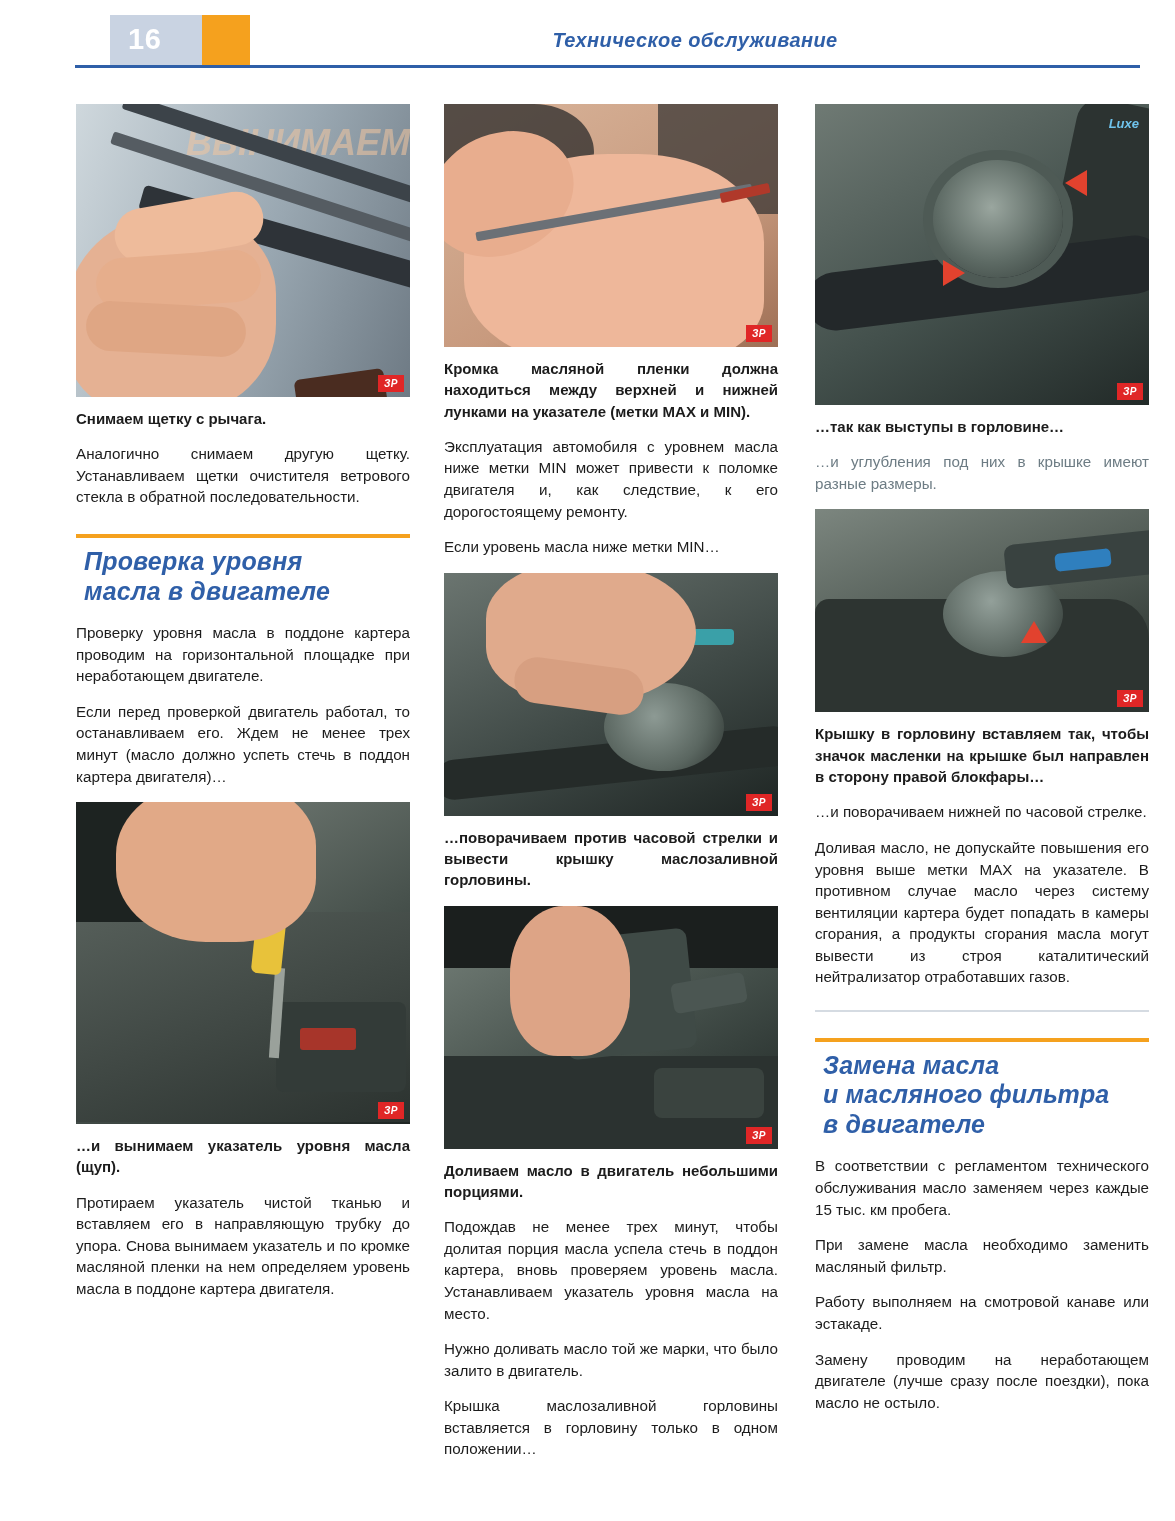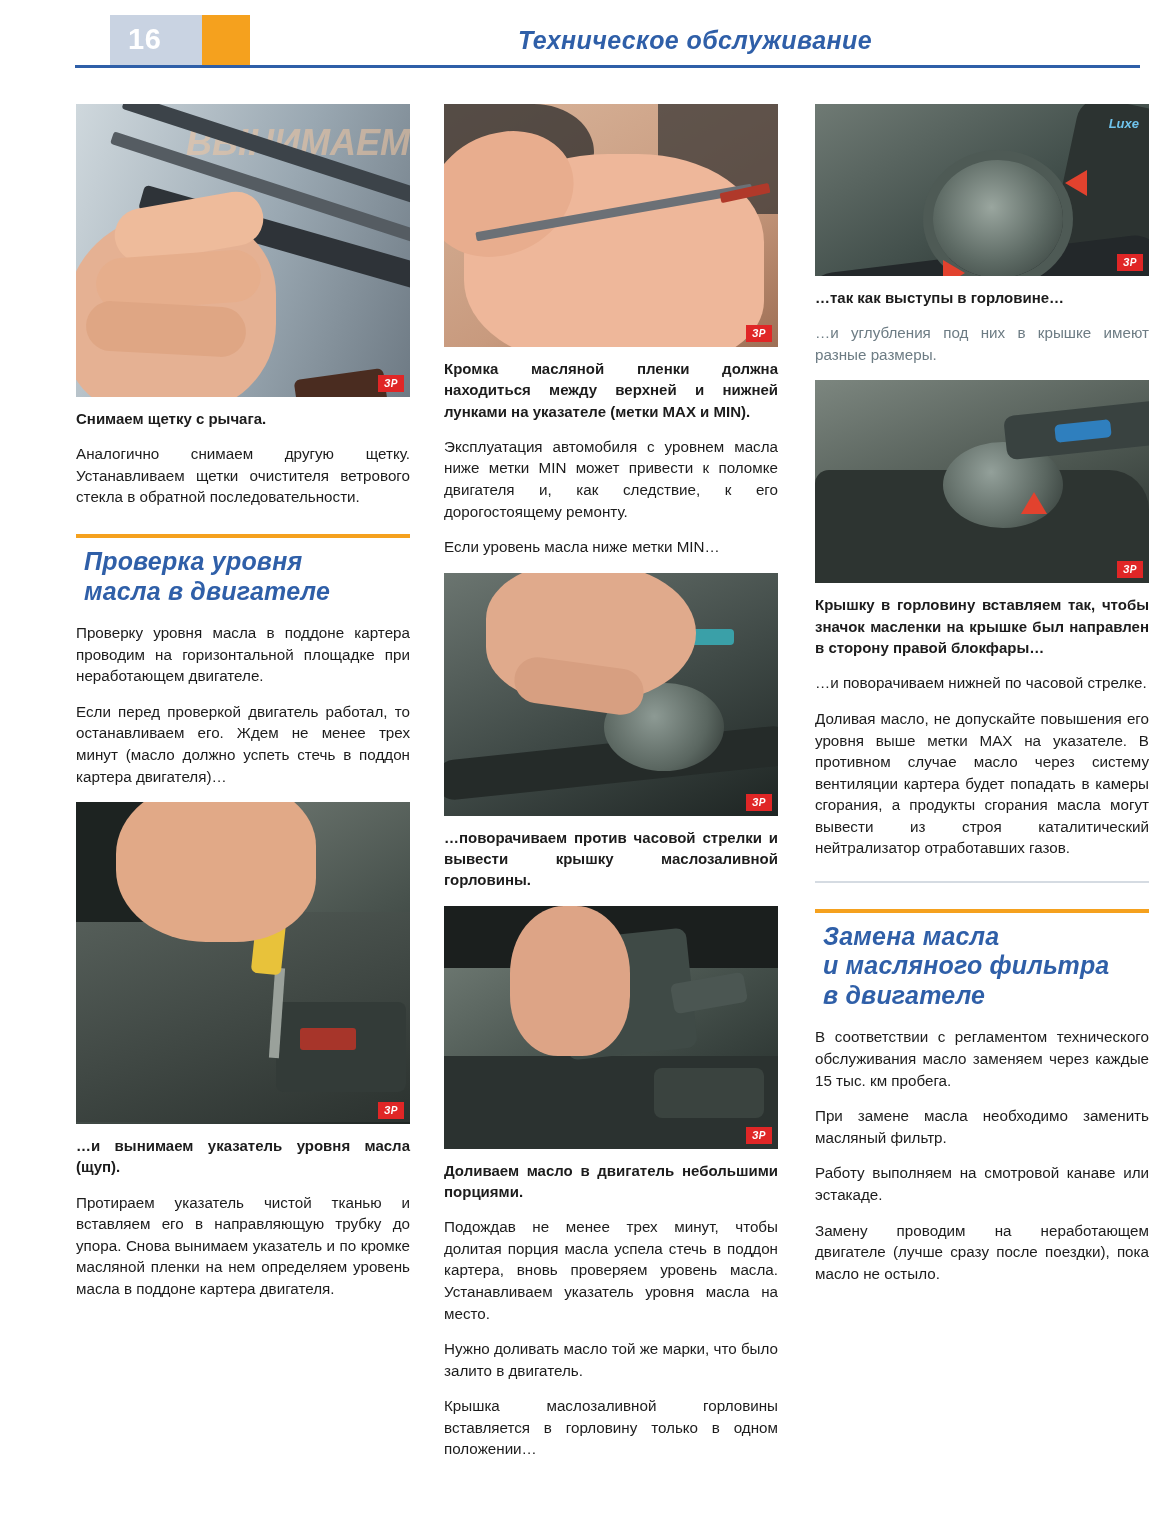--- a/index.html
+++ b/index.html
@@ -67,21 +67,21 @@
     background: #f5a11e;
   }
   .header-title {
     position: absolute;
     left: 250px;
     top: 8px;
     width: 890px;
     height: 50px;
     background: #ffffff;
     color: #2f5fa8;
-    font-size: 25px;
+    font-size: 20px;
     font-weight: bold;
     font-style: italic;
     display: flex;
     align-items: center;
     justify-content: center;
     letter-spacing: 0.4px;
   }
 
   
   .col {
@@ -172,21 +172,21 @@
   
   .p2 { height: 243px; background: linear-gradient(150deg,#d8b49a 0%,#c89a7e 60%,#9e6f55 100%); }
   .p2 .palm { position:absolute; left:20px; top:50px; width:300px; height:210px; background:#eeb79a; border-radius:48% 42% 30% 40%;}
   .p2 .thumb { position:absolute; left:-18px; top:30px; width:150px; height:120px; background:#e8ad8e; border-radius:50%; transform:rotate(-25deg);}
   .p2 .stick { position:absolute; left:30px; top:104px; width:280px; height:9px; background:#6b7076; transform:rotate(-10deg); border-radius:2px;}
   .p2 .stickTip { position:absolute; left:276px; top:84px; width:50px; height:10px; background:#b0392a; transform:rotate(-12deg); border-radius:2px;}
   .p2 .dark { position:absolute; left:0; top:0; width:150px; height:120px; background:#2a2a2a; opacity:.75; border-radius:0 40% 60% 0;}
   .p2 .dark2 { position:absolute; right:0; top:0; width:120px; height:110px; background:#303030; opacity:.7;}
 
   
-  .p3 { height: 172px; background: linear-gradient(150deg,#6f7a74 0%,#43504c 55%,#222a28 100%); }
+  .p3 { height: 301px; background: linear-gradient(150deg,#6f7a74 0%,#43504c 55%,#222a28 100%); }
   .p3 .ring { position:absolute; left:118px; top:56px; width:130px; height:118px; border-radius:50%; background: radial-gradient(circle at 45% 40%, #9aa69f 0%, #5d6a64 55%, #323b38 100%); box-shadow: 0 0 0 10px #4e5a55;}
   .p3 .hose { position:absolute; left:-10px; top:150px; width:360px; height:58px; background:#23282a; border-radius:30px; transform:rotate(-7deg);}
   .p3 .hose2 { position:absolute; left:250px; top:0px; width:110px; height:150px; background:#2c3331; border-radius:24px; transform:rotate(12deg);}
   .p3 .arrowA { position:absolute; left:250px; top:66px; width:0; height:0; border-top:13px solid transparent; border-bottom:13px solid transparent; border-right:22px solid #e2422e;}
   .p3 .arrowB { position:absolute; left:128px; top:156px; width:0; height:0; border-top:13px solid transparent; border-bottom:13px solid transparent; border-left:22px solid #e2422e;}
   .p3 .lbl { position:absolute; right:10px; top:12px; color:#6fc3ec; font-size:13px; font-style:italic; font-weight:bold;}
 
   
   .p4 { height: 203px; background: linear-gradient(160deg,#7c867f 0%,#4b554f 55%,#252c29 100%); }
   .p4 .eng { position:absolute; left:0; top:90px; width:100%; height:120px; background:#2d3431; border-radius:14px 40px 0 0;}

